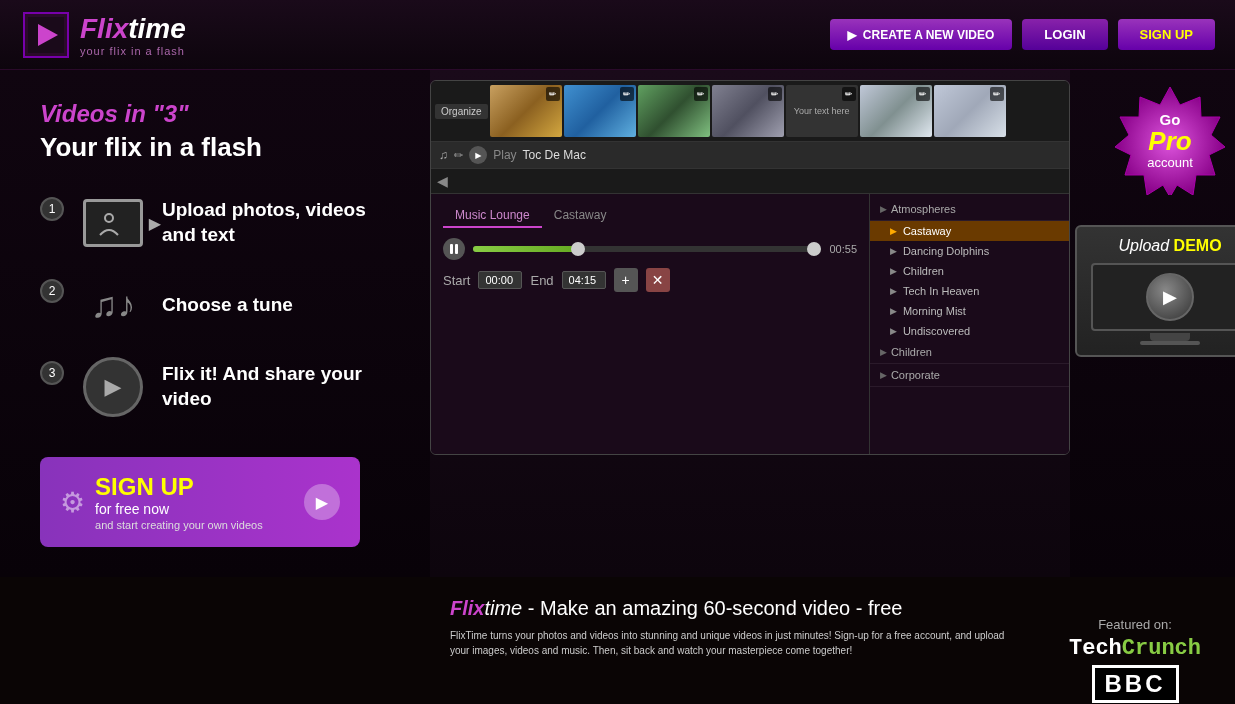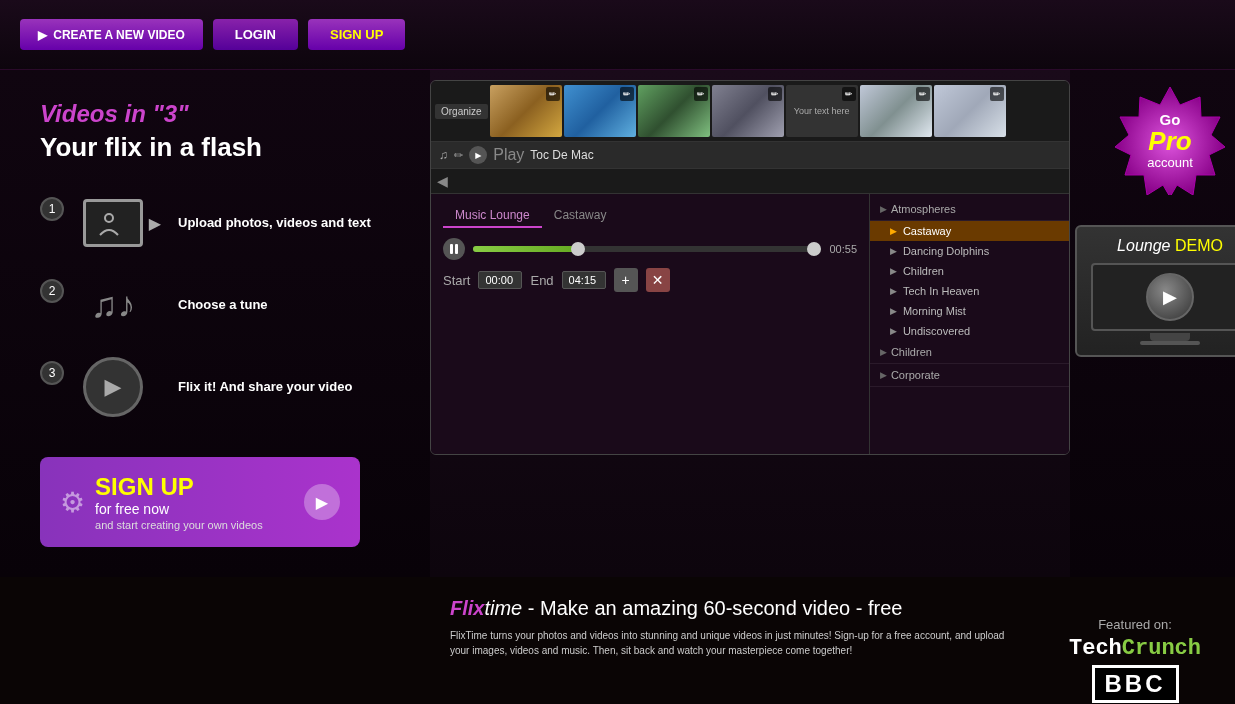--- a/index.html
+++ b/index.html
@@ -135,25 +135,24 @@
     }
     .step-icon {
       width: 70px;
       height: 60px;
       flex-shrink: 0;
       display: flex;
       align-items: center;
       justify-content: center;
     }
     .step-label {
-      font-size: 13px;
+      font-size: 19px;
       font-weight: bold;
       color: #fff;
       line-height: 1.3;
-      margin-left: 16px;
     }
 
     
     .icon-music {
       font-size: 36px;
       color: #888;
     }
 
     
     .icon-play-hex {
@@ -547,21 +546,21 @@
     .watch-demo-title {
       font-size: 16px;
       margin-bottom: 8px;
     }
     .watch-italic {
       font-style: italic;
       color: #fff;
     }
     .demo-text {
       color: #ffff00;
-      font-weight: normal;
+      font-weight: bold;
     }
     .demo-play-btn {
       width: 48px;
       height: 48px;
       background: radial-gradient(circle at 40% 35%, #888, #333);
       border-radius: 50%;
       border: 2px solid #666;
       display: flex;
       align-items: center;
       justify-content: center;
@@ -667,20 +666,33 @@
     .bottom-right {
       width: 200px;
       flex-shrink: 0;
       padding: 0 10px;
     }
   </style>
 </head>
 <body>
 
 <div class="header">
+  <div class="logo-area">
+    <svg class="logo-icon" viewBox="0 0 52 52">
+      <polygon points="4,4 48,4 48,48 4,48" fill="#2a0a2a" stroke="#7700aa" stroke-width="2" rx="4"></polygon>
+      <polygon points="8,8 44,8 44,44 8,44" fill="#1a0a1a"></polygon>
+      <polygon points="18,15 38,26 18,37" fill="#cc44cc"></polygon>
+    </svg>
+    <div class="logo-text-area">
+      <div class="logo-main">
+        <span>Flix</span><span style="color:#fff">time</span>
+      </div>
+      <div class="logo-tagline">your flix in a flash</div>
+    </div>
+  </div>
   <div class="header-buttons">
     <button class="btn-create">
       <span>▶</span>
       <span>CREATE A NEW VIDEO</span>
     </button>
     <button class="btn-login">LOGIN</button>
     <button class="btn-signup-header">SIGN UP</button>
   </div>
 </div>
 
@@ -764,21 +776,21 @@
         </div>
         <div class="film-thumb thumb-7">
           <div class="film-thumb-edit">✏</div>
         </div>
       </div>
 
       <div class="music-bar">
         <span class="music-icon-sm">♫</span>
         <span class="edit-icon-sm">✏</span>
         <div class="play-btn-sm">▶</div>
-        <span style="font-size:16px;color:#888;">Play</span>
+        <span style="font-size:12px;color:#888;">Play</span>
         <span class="track-name">Toc De Mac</span>
       </div>
 
       <div class="arrow-bar">
         <span class="arrow-left">◀</span>
       </div>
 
       <div class="music-lounge">
         <div class="music-left">
           <div class="music-tabs">
@@ -867,21 +879,21 @@
           </radialGradient>
         </defs>
         <text x="55" y="40" text-anchor="middle" fill="white" font-size="15" font-weight="bold" font-family="Arial">Go</text>
         <text x="55" y="65" text-anchor="middle" fill="#ffff00" font-size="26" font-weight="bold" font-style="italic" font-family="Arial">Pro</text>
         <text x="55" y="82" text-anchor="middle" fill="white" font-size="13" font-family="Arial">account</text>
       </svg>
     </div>
 
     <div class="watch-demo-box">
       <div class="watch-demo-title">
-        <span class="watch-italic">Lounge</span>
+        <span class="watch-italic">Upload</span>
         <span class="demo-text">DEMO</span>
       </div>
       <div class="demo-monitor">
         <div class="demo-play-btn">▶</div>
       </div>
       <div class="monitor-stand"></div>
       <div class="monitor-base"></div>
     </div>
   </div>
 </div>

